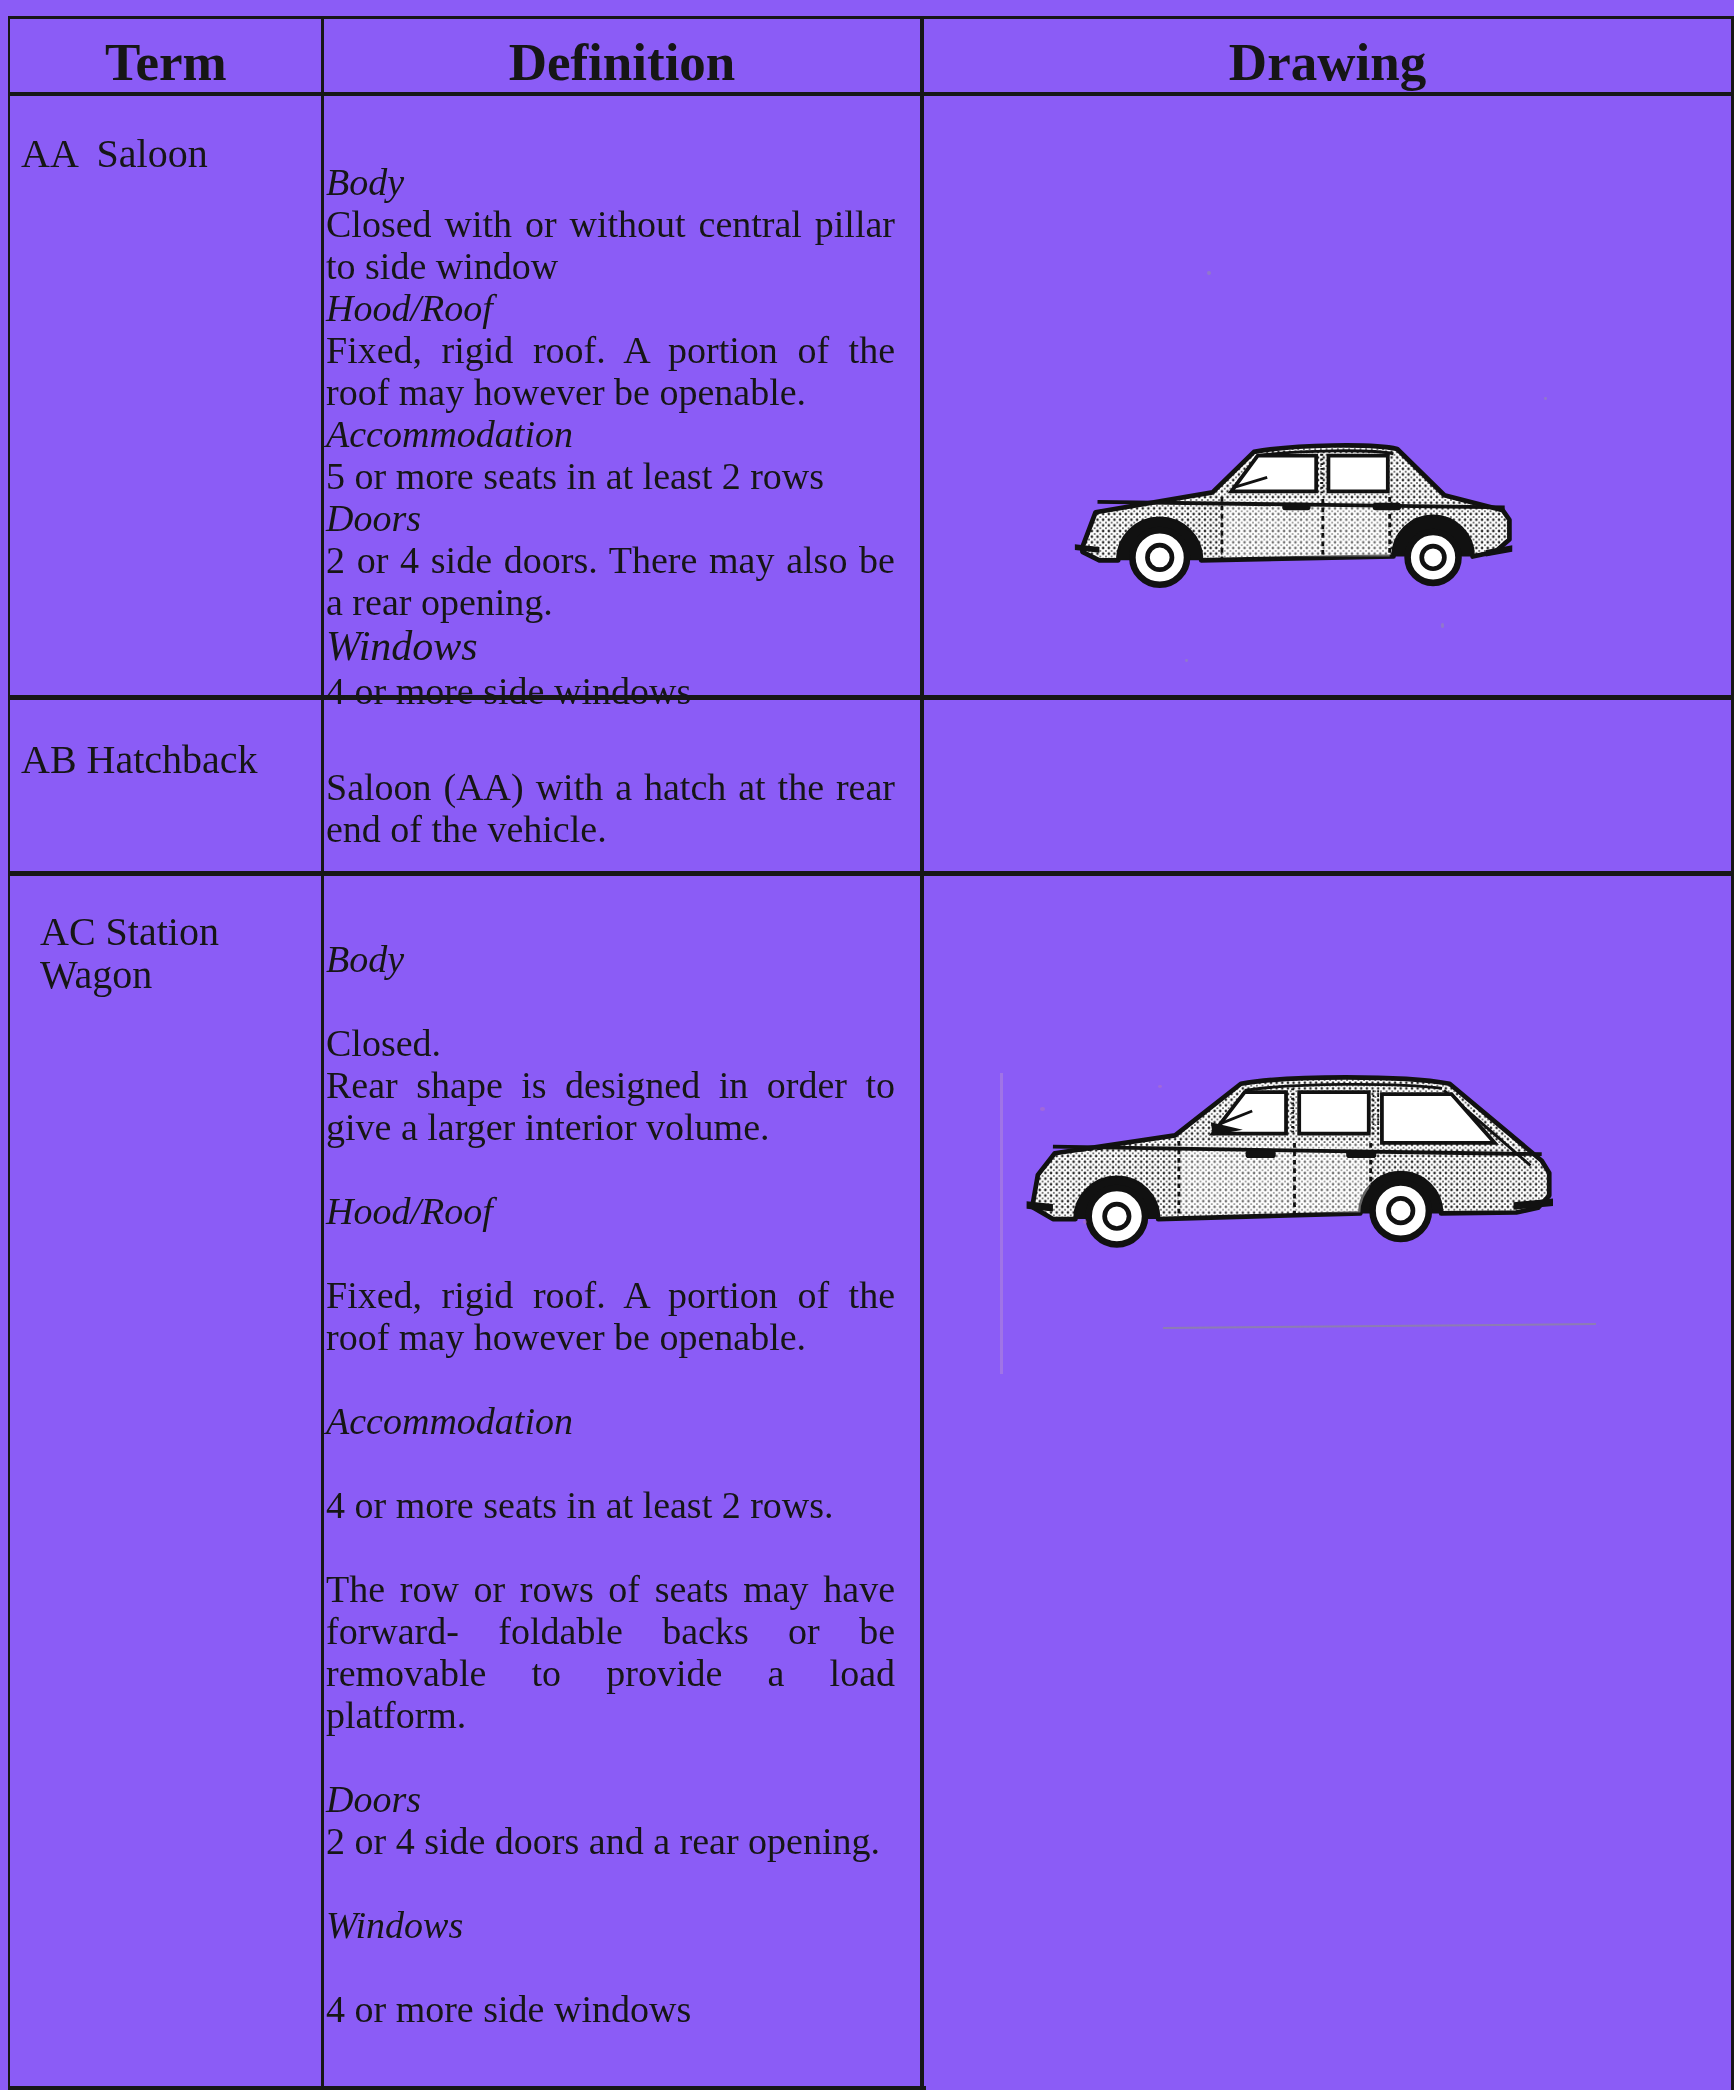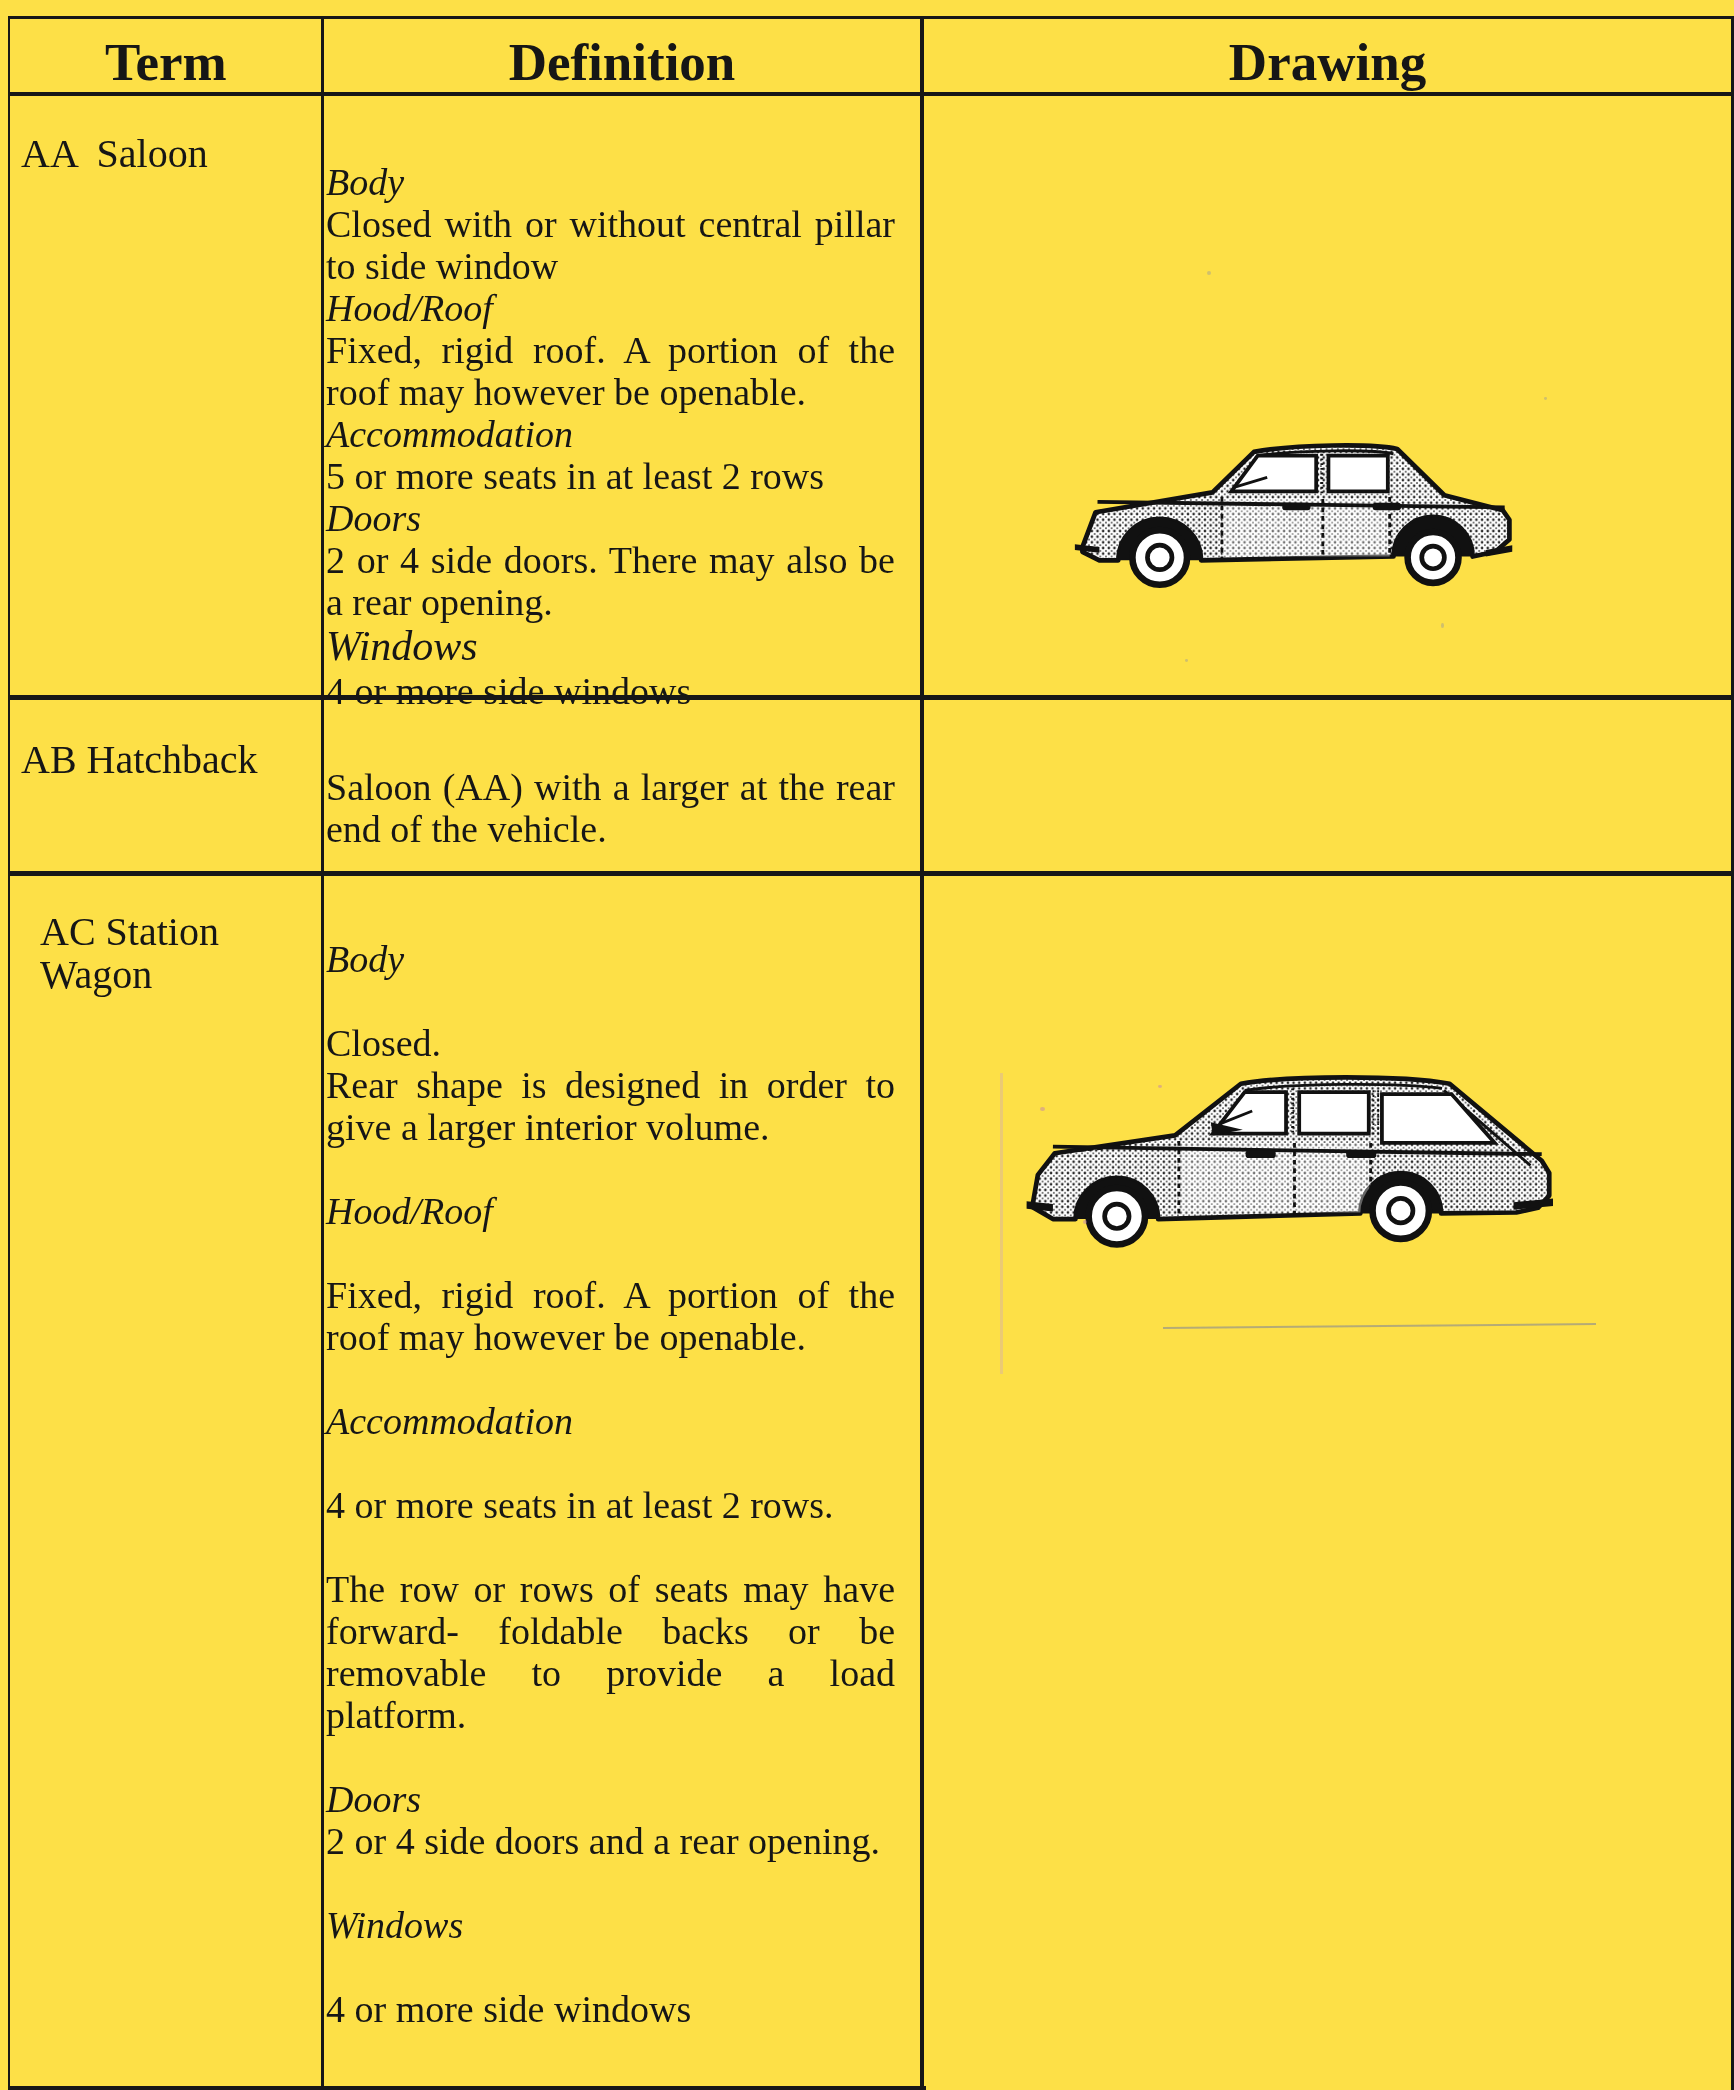--- a/index.html
+++ b/index.html
@@ -1,19 +1,19 @@
 <!DOCTYPE html>
 <html style="font-size:15px"><head>
 <meta charset="utf-8">
 <style>
   html,body{margin:0;padding:0;background:#e8e8e8;}
   .page{
     position:relative;
     width:1734px;height:2090px;
-    background:#fde047;
+    background:#8b5cf6;
     font-family:"Liberation Serif", serif;
     color:#161616;
     overflow:hidden;
   }
   
   .hline,.vline{position:absolute;background:#171717;}
   
   .hdr{
     position:absolute;top:34px;height:60px;
     font-weight:bold;font-size:53px;line-height:56px;
@@ -122,21 +122,21 @@
 
       <circle cx="92" cy="132" r="29" fill="#ffffff" stroke="#111" stroke-width="7"></circle>
       <circle cx="92" cy="132" r="13" fill="#ffffff" stroke="#111" stroke-width="5"></circle>
       <circle cx="382" cy="132" r="27" fill="#ffffff" stroke="#111" stroke-width="7"></circle>
       <circle cx="382" cy="132" r="12" fill="#ffffff" stroke="#111" stroke-width="5"></circle>
     </svg>
   </div>
 
   <div class="term" style="top:738px;">AB Hatchback</div>
   <div class="defcol" style="top:738px;">
-    <div class="ln jl">Saloon (AA) with a larger at the rear</div>
+    <div class="ln jl">Saloon (AA) with a hatch at the rear</div>
     <div class="ln">end of the vehicle.</div>
   </div>
 
   <div class="term" style="top:910px;margin-left:19px;">AC Station
 Wagon</div>
   <div class="defcol" style="top:910px;">
     <div class="ln ih">Body</div>
     <div class="ln g">Closed.</div>
     <div class="ln jl">Rear shape is designed in order to</div>
     <div class="ln">give a larger interior volume.</div>

